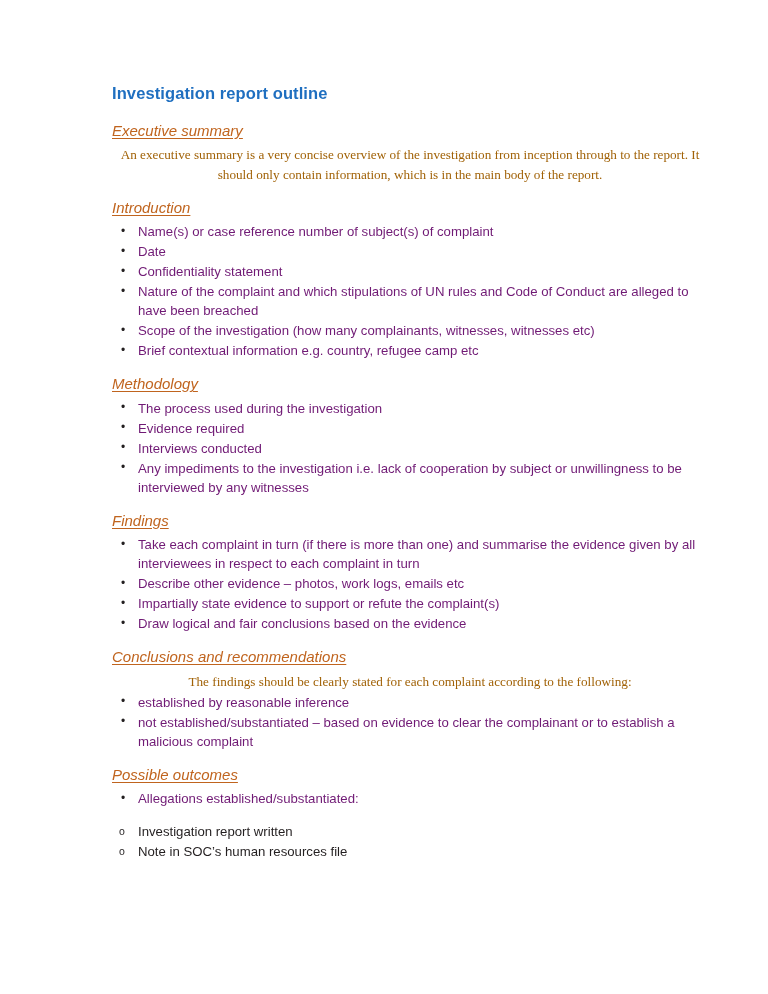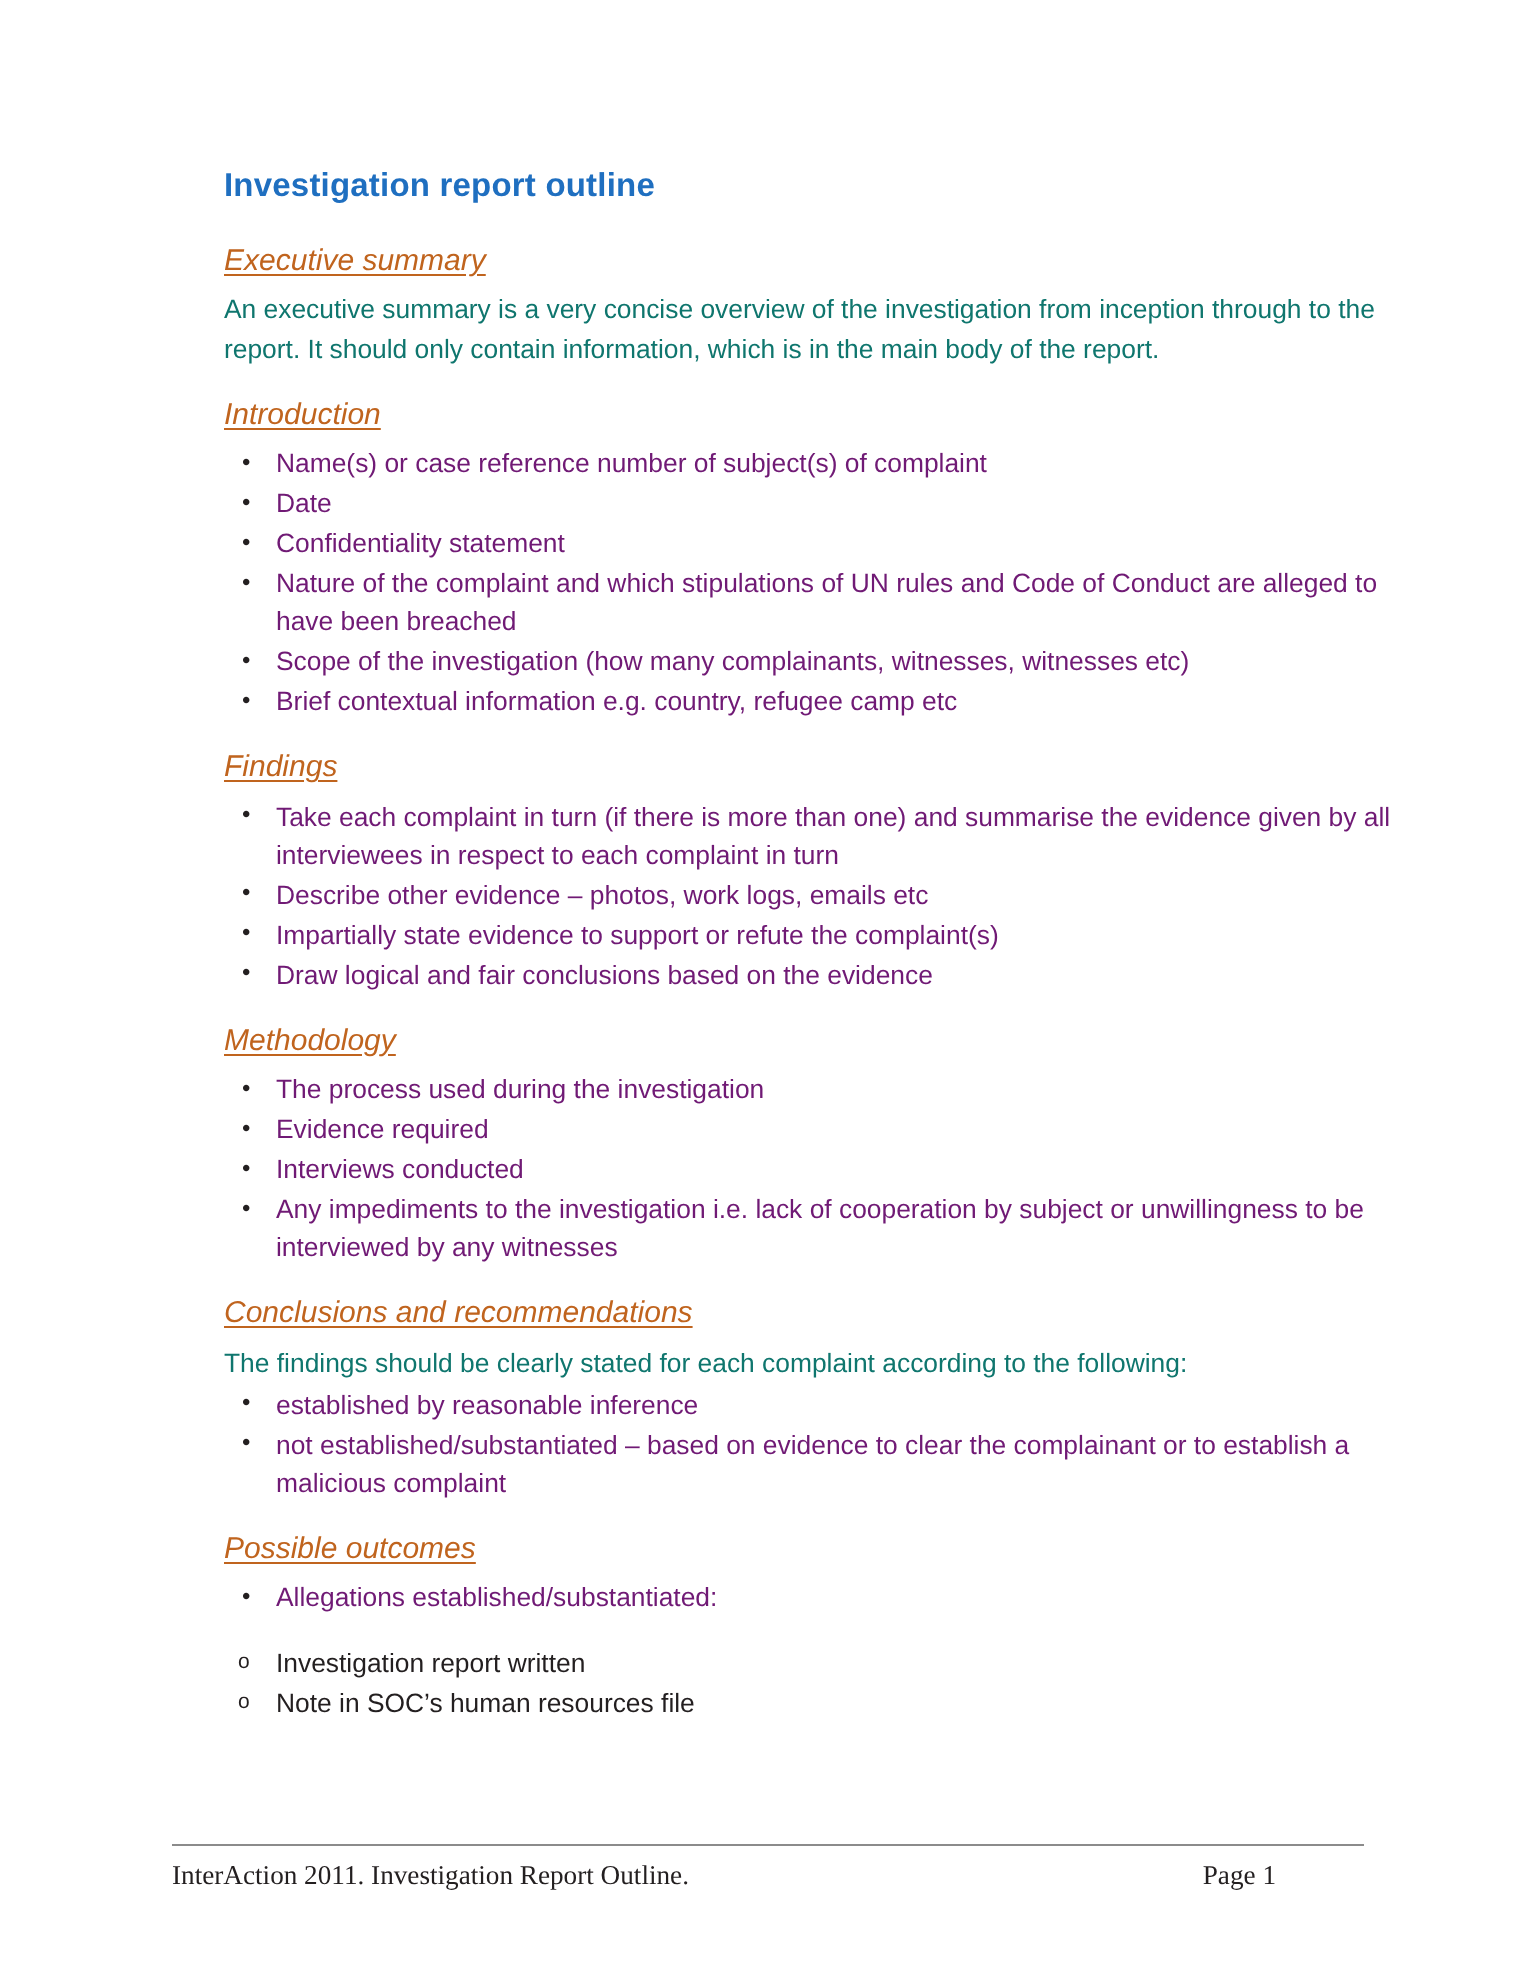--- a/index.html
+++ b/index.html
@@ -48,22 +48,23 @@
     text-underline-offset: 2px;
     margin: 0 0 5px 0;
     line-height: 1.3;
     display: block;
   }
 
   .para {
     font-size: 13.2px;
     line-height: 1.45;
     margin: 0 0 14px 0;
-    color: #0f766e;
-    text-align: left;
+    color: #a16207;
+    text-align: center;
+    font-family: Liberation Serif, serif;
   }
   .para.tight { margin-bottom: 2px; }
 
   ul.bullets, ul.subbullets {
     list-style: none;
     margin: 0 0 14px 0;
     padding: 0;
   }
   ul.bullets > li {
     position: relative;
@@ -149,40 +150,40 @@
         <li>Name(s) or case reference number of subject(s) of complaint</li>
         <li>Date</li>
         <li>Confidentiality statement</li>
         <li>Nature of the complaint and which stipulations of UN rules and Code of Conduct are alleged to have been breached</li>
         <li>Scope of the investigation (how many complainants, witnesses, witnesses etc)</li>
         <li>Brief contextual information e.g. country, refugee camp etc</li>
       </ul>
     </div>
 
     <div class="section">
+      <span class="section-heading">Methodology</span>
+      <ul class="bullets">
+        <li>The process used during the investigation</li>
+        <li>Evidence required</li>
+        <li>Interviews conducted</li>
+        <li>Any impediments to the investigation i.e. lack of cooperation by subject or unwillingness to be interviewed by any witnesses</li>
+      </ul>
+    </div>
+
+    <div class="section">
       <span class="section-heading">Findings</span>
       <ul class="bullets">
         <li>Take each complaint in turn (if there is more than one) and summarise the evidence given by all interviewees in respect to each complaint in turn</li>
         <li>Describe other evidence – photos, work logs, emails etc</li>
         <li>Impartially state evidence to support or refute the complaint(s)</li>
         <li>Draw logical and fair conclusions based on the evidence</li>
       </ul>
     </div>
 
     <div class="section">
-      <span class="section-heading">Methodology</span>
-      <ul class="bullets">
-        <li>The process used during the investigation</li>
-        <li>Evidence required</li>
-        <li>Interviews conducted</li>
-        <li>Any impediments to the investigation i.e. lack of cooperation by subject or unwillingness to be interviewed by any witnesses</li>
-      </ul>
-    </div>
-
-    <div class="section">
       <span class="section-heading">Conclusions and recommendations</span>
       <p class="para tight">The findings should be clearly stated for each complaint according to the following:</p>
       <ul class="bullets">
         <li>established by reasonable inference</li>
         <li>not established/substantiated – based on evidence to clear the complainant or to establish a malicious complaint</li>
       </ul>
     </div>
 
     <div class="section">
       <span class="section-heading">Possible outcomes</span>
@@ -190,21 +191,14 @@
         <li class="has-sub">Allegations established/substantiated:</li>
       </ul>
       <ul class="subbullets">
         <li>Investigation report written</li>
         <li>Note in SOC’s human resources file</li>
       </ul>
     </div>
 
   </div>
 
-  <div class="footer">
-    <div class="footer-rule"></div>
-    <div class="footer-row">
-      <span class="footer-left">InterAction 2011.  Investigation Report Outline.</span>
-      <span class="footer-right">Page 1</span>
-    </div>
-  </div>
 
 </div>
 
 </body></html>

